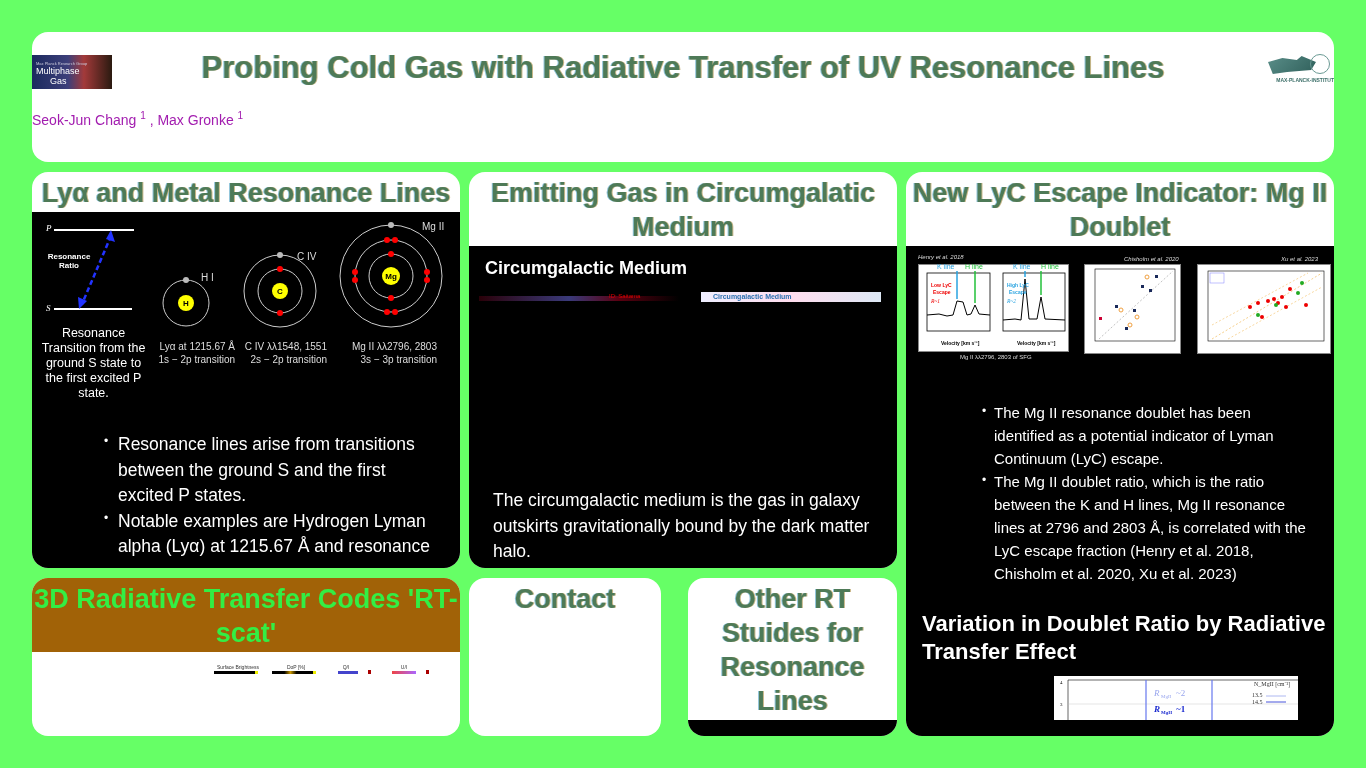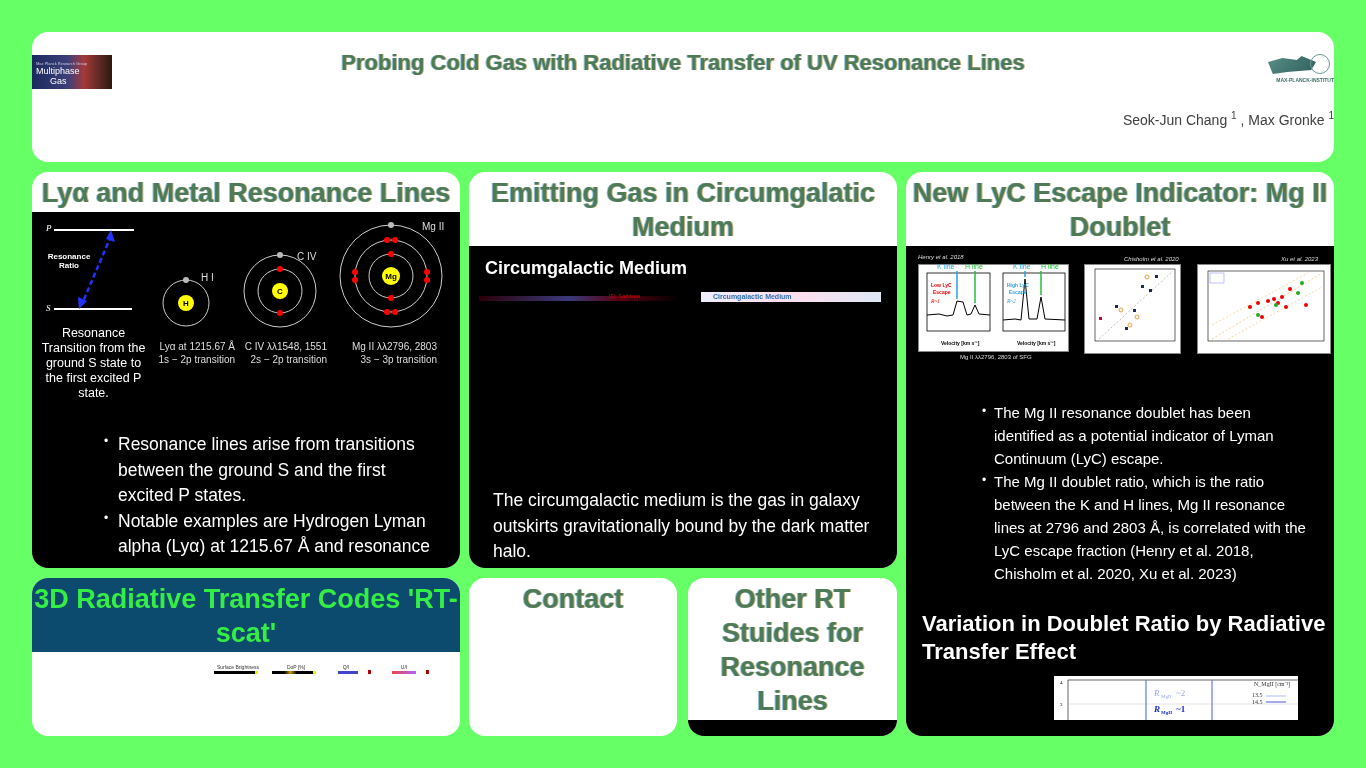--- a/index.html
+++ b/index.html
@@ -3,22 +3,22 @@
 <meta charset="utf-8">
 <style>
 *{box-sizing:border-box;margin:0;padding:0}
 html,body{width:1366px;height:768px;overflow:hidden}
 body{background:#66ff66;font-family:"Liberation Sans",sans-serif;position:relative}
 .card{position:absolute;border-radius:16px;overflow:hidden;background:#fff}
 .hdr-title{color:#4e7a57;font-weight:bold;text-align:center;text-shadow:1px 0 0 #c9b88a,-1px 0 0 #8fc3d8}
 .black{background:#000;color:#fff}
 
 #header{left:32px;top:32px;width:1302px;height:130px}
-#header .title{position:absolute;left:0;right:0;top:18px;font-size:22px}
-#header .authors{position:absolute;left:0;right:0;top:78px;text-align:right;font-size:14px;color:#404040}
+#header .title{position:absolute;left:0;right:0;top:18px;font-size:31px}
+#header .authors{position:absolute;left:0;right:0;top:78px;text-align:left;font-size:14px;color:#a21caf}
 #header sup{font-size:10px}
 .logo-left{position:absolute;left:0;top:23px;width:80px;height:34px;background:linear-gradient(90deg,#1b2a5e 0%,#3d3f7a 45%,#a33a3a 65%,#2a1a10 100%);color:#fff;font-size:9px;font-weight:normal;line-height:10px;padding:6px 0 0 4px}
 .logo-left .sm{font-size:4px;color:#ccd;display:block;line-height:5px}
 .logo-right{position:absolute;right:0;top:22px;width:72px;height:36px}
 .logo-right .img{width:48px;height:20px;margin-left:6px;background:linear-gradient(135deg,#5b8f8a,#2f5f5a);clip-path:polygon(0 40%,30% 20%,60% 30%,70% 10%,100% 40%,90% 80%,40% 90%,10% 100%)}
 .logo-right .seal{position:absolute;right:4px;top:0;width:20px;height:20px;border:1px solid #6a9a94;border-radius:50%}
 .logo-right .txt{font-size:5px;color:#3b6e68;font-weight:bold;text-align:right;margin-top:3px}
 
 #p1{left:32px;top:172px;width:428px;height:396px}
 #p1 .ph{height:40px;font-size:27px;line-height:42px}
@@ -47,24 +47,24 @@
 #p3 .body{position:absolute;top:74px;left:0;right:0;bottom:0}
 .fig{position:absolute;background:#fff;border:1px solid #888}
 .figlbl{position:absolute;font-size:6px;font-style:italic;color:#ddd}
 .kh{position:absolute;font-size:7px}
 .p3bul{position:absolute;left:78px;right:24px;top:155px;font-size:15px;line-height:23px}
 .p3bul li{list-style:none;position:relative;padding-left:10px}
 .p3bul li:before{content:"•";position:absolute;left:-2px;top:-1px;font-size:12px}
 .p3sub{position:absolute;left:16px;top:364px;font-size:22px;font-weight:bold;line-height:28px}
 .dfig{position:absolute;left:148px;top:430px;width:244px;height:44px;background:#fff;overflow:hidden}
 #p4{left:32px;top:578px;width:428px;height:158px}
-#p4 .ph{background:#0c4a6e;color:#33ee44;height:74px;font-size:27px;line-height:34px;padding-top:4px;text-shadow:none}
+#p4 .ph{background:#a16207;color:#33ee44;height:74px;font-size:27px;line-height:34px;padding-top:4px;text-shadow:none}
 .sb{position:absolute;top:86px;font-size:5px;color:#333;text-align:center}
 .bar{position:absolute;height:3px}
-#p5{left:469px;top:578px;width:208px;height:158px}
+#p5{left:469px;top:578px;width:192px;height:158px}
 #p5 .ph{height:40px;font-size:27px;line-height:42px}
 #p5 .body{position:absolute;top:40px;left:0;right:0;bottom:0}
 #p5 .txt{position:absolute;left:24px;top:20px;width:110px;font-size:17px;line-height:25.5px;height:90px;overflow:hidden}
 .photo{position:absolute;left:151px;top:8px;width:43px;height:58px;background:radial-gradient(circle at 50% 38%,#9a9a9a 0,#8a8a8a 18%,#555 20%,#5a5a5a 100%)}
 .photo:after{content:"";position:absolute;left:6px;bottom:0;width:31px;height:20px;background:#222;border-radius:12px 12px 0 0}
 #p6{left:688px;top:578px;width:209px;height:158px}
 #p6 .ph{height:142px;font-size:27px;line-height:34px;padding-top:4px}
 #p6 .body{position:absolute;top:142px;left:0;right:0;bottom:0;background:#000}
 </style>
 </head>

